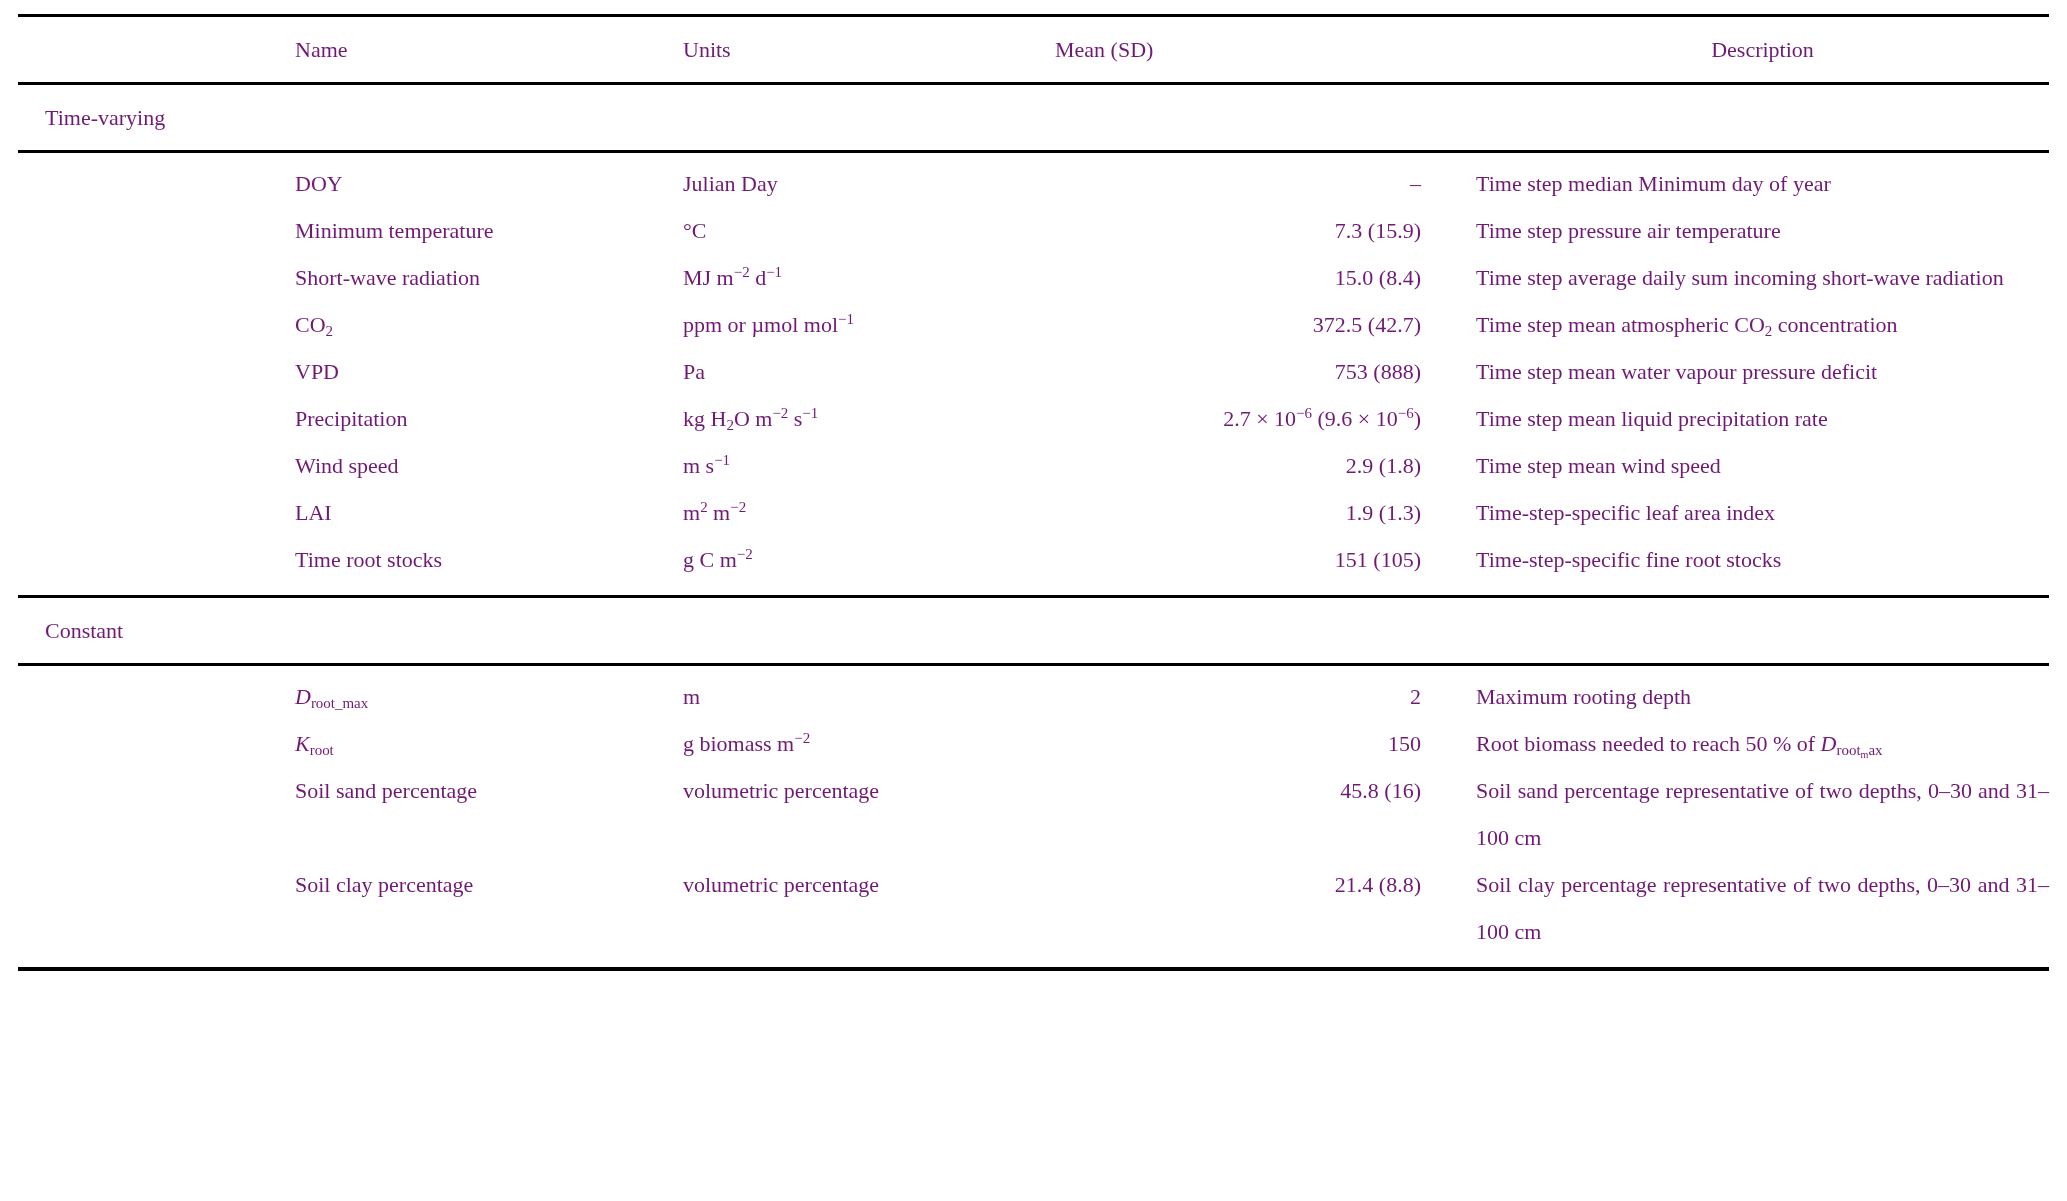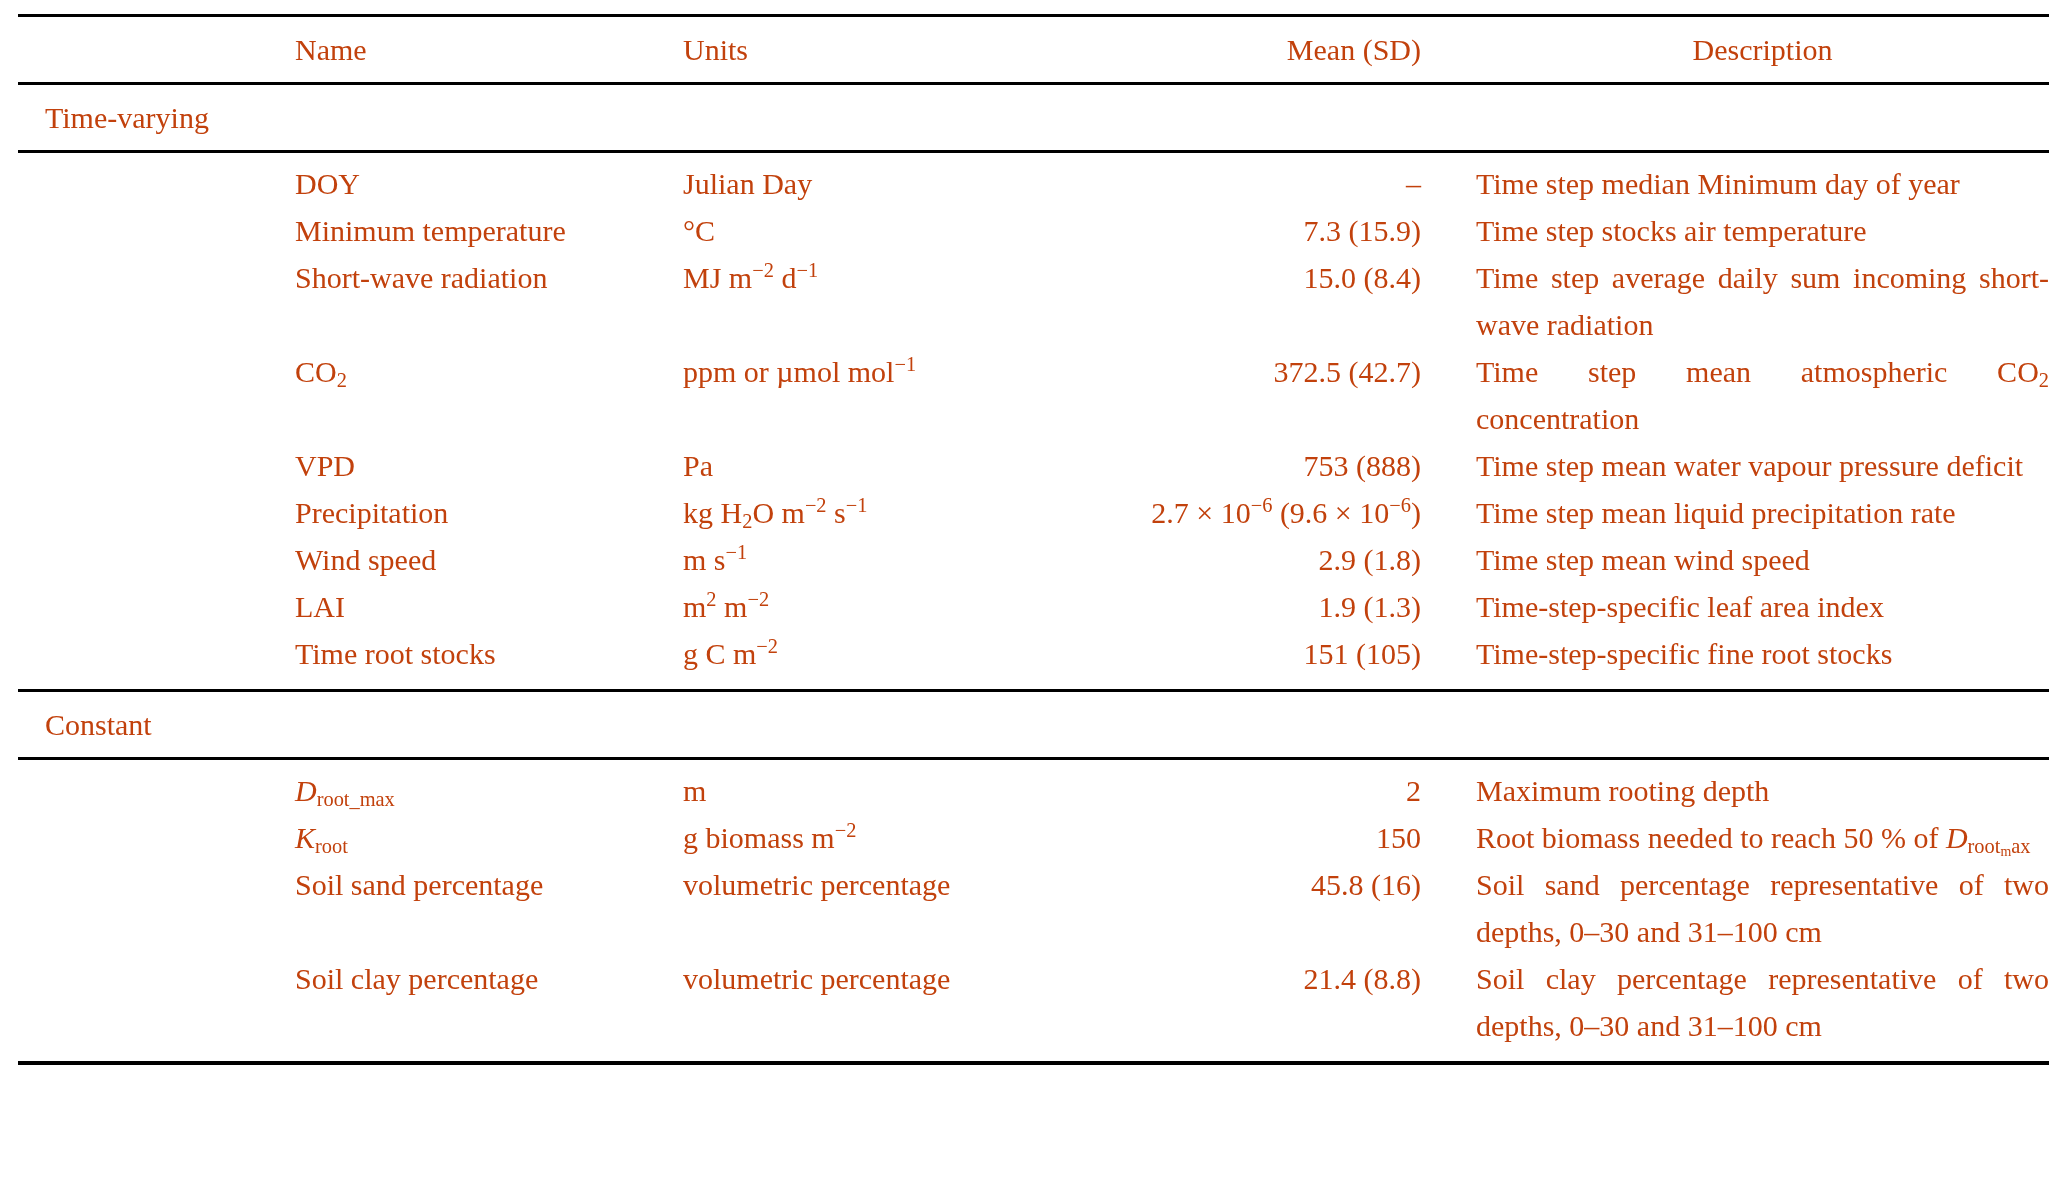--- a/index.html
+++ b/index.html
@@ -11,40 +11,40 @@
     overflow: hidden;
   }
   .table-wrap {
     padding: 14px 18px 0 18px;
   }
   table.vars {
     border-collapse: collapse;
     table-layout: fixed;
     width: 2031px;
     font-family: "Liberation Serif", "DejaVu Serif", serif;
-    font-size: 30px;
+    font-size: 22px;
     line-height: 47px;
-    color: #c2410c;
+    color: #701a75;
     border-top: 3px solid #000000;
     border-bottom: 4px solid #000000;
   }
   col.c-section { width: 277px; }
   col.c-name    { width: 388px; }
   col.c-units   { width: 372px; }
   col.c-mean    { width: 366px; }
   col.c-desc    { width: 628px; }
 
   th {
     font-weight: normal;
     text-align: left;
     vertical-align: bottom;
     padding: 9px 0;
     border-bottom: 3px solid #000000;
   }
-  th.col-mean { text-align: right; }
+  th.col-mean { }
   th.col-desc, td.col-desc { padding-left: 55px; text-align: center; }
 
   td {
     vertical-align: top;
     padding: 0;
   }
   td.col-mean { text-align: right; }
   td.col-desc { text-align: justify; }
 
   tr.section-row td {
@@ -91,21 +91,21 @@
           <td class="col-name">DOY</td>
           <td class="col-units">Julian Day</td>
           <td class="col-mean">–</td>
           <td class="col-desc">Time step median Minimum day of year</td>
         </tr>
         <tr>
           <td class="col-section"></td>
           <td class="col-name">Minimum temperature</td>
           <td class="col-units">°C</td>
           <td class="col-mean">7.3 (15.9)</td>
-          <td class="col-desc">Time step stocks air temperature</td>
+          <td class="col-desc">Time step pressure air temperature</td>
         </tr>
         <tr>
           <td class="col-section"></td>
           <td class="col-name">Short-wave radiation</td>
           <td class="col-units">MJ m<sup>−2</sup> d<sup>−1</sup></td>
           <td class="col-mean">15.0 (8.4)</td>
           <td class="col-desc">Time step average daily sum incoming short-wave radiation</td>
         </tr>
         <tr>
           <td class="col-section"></td>

